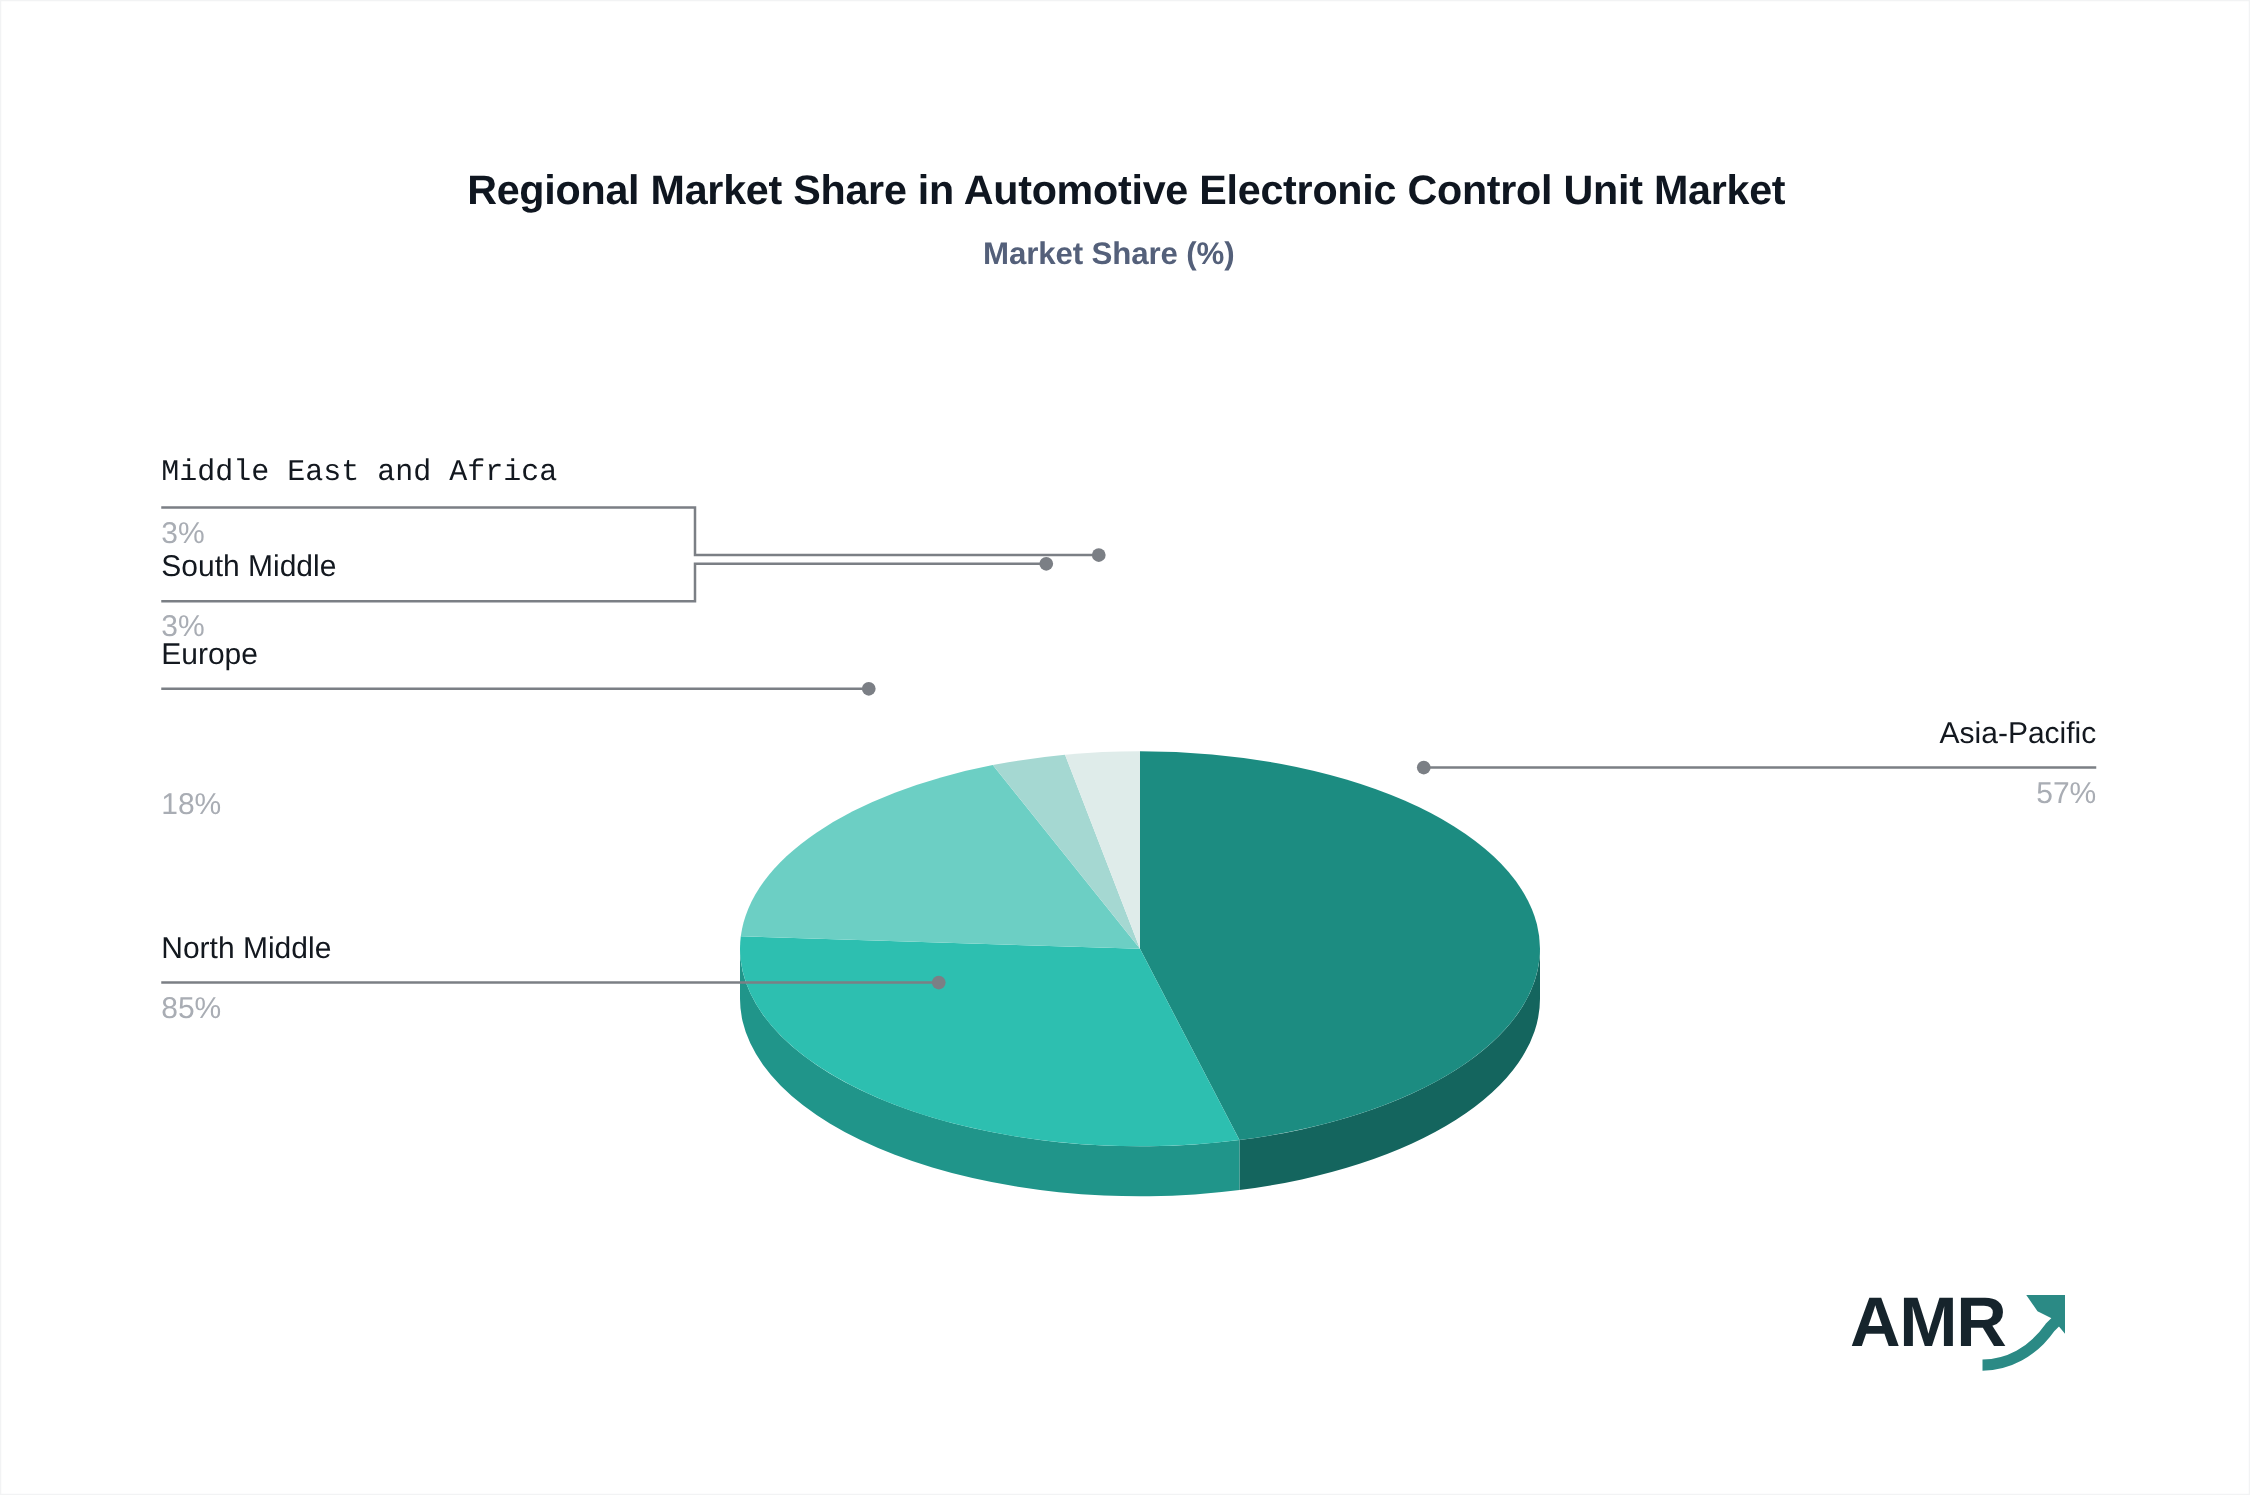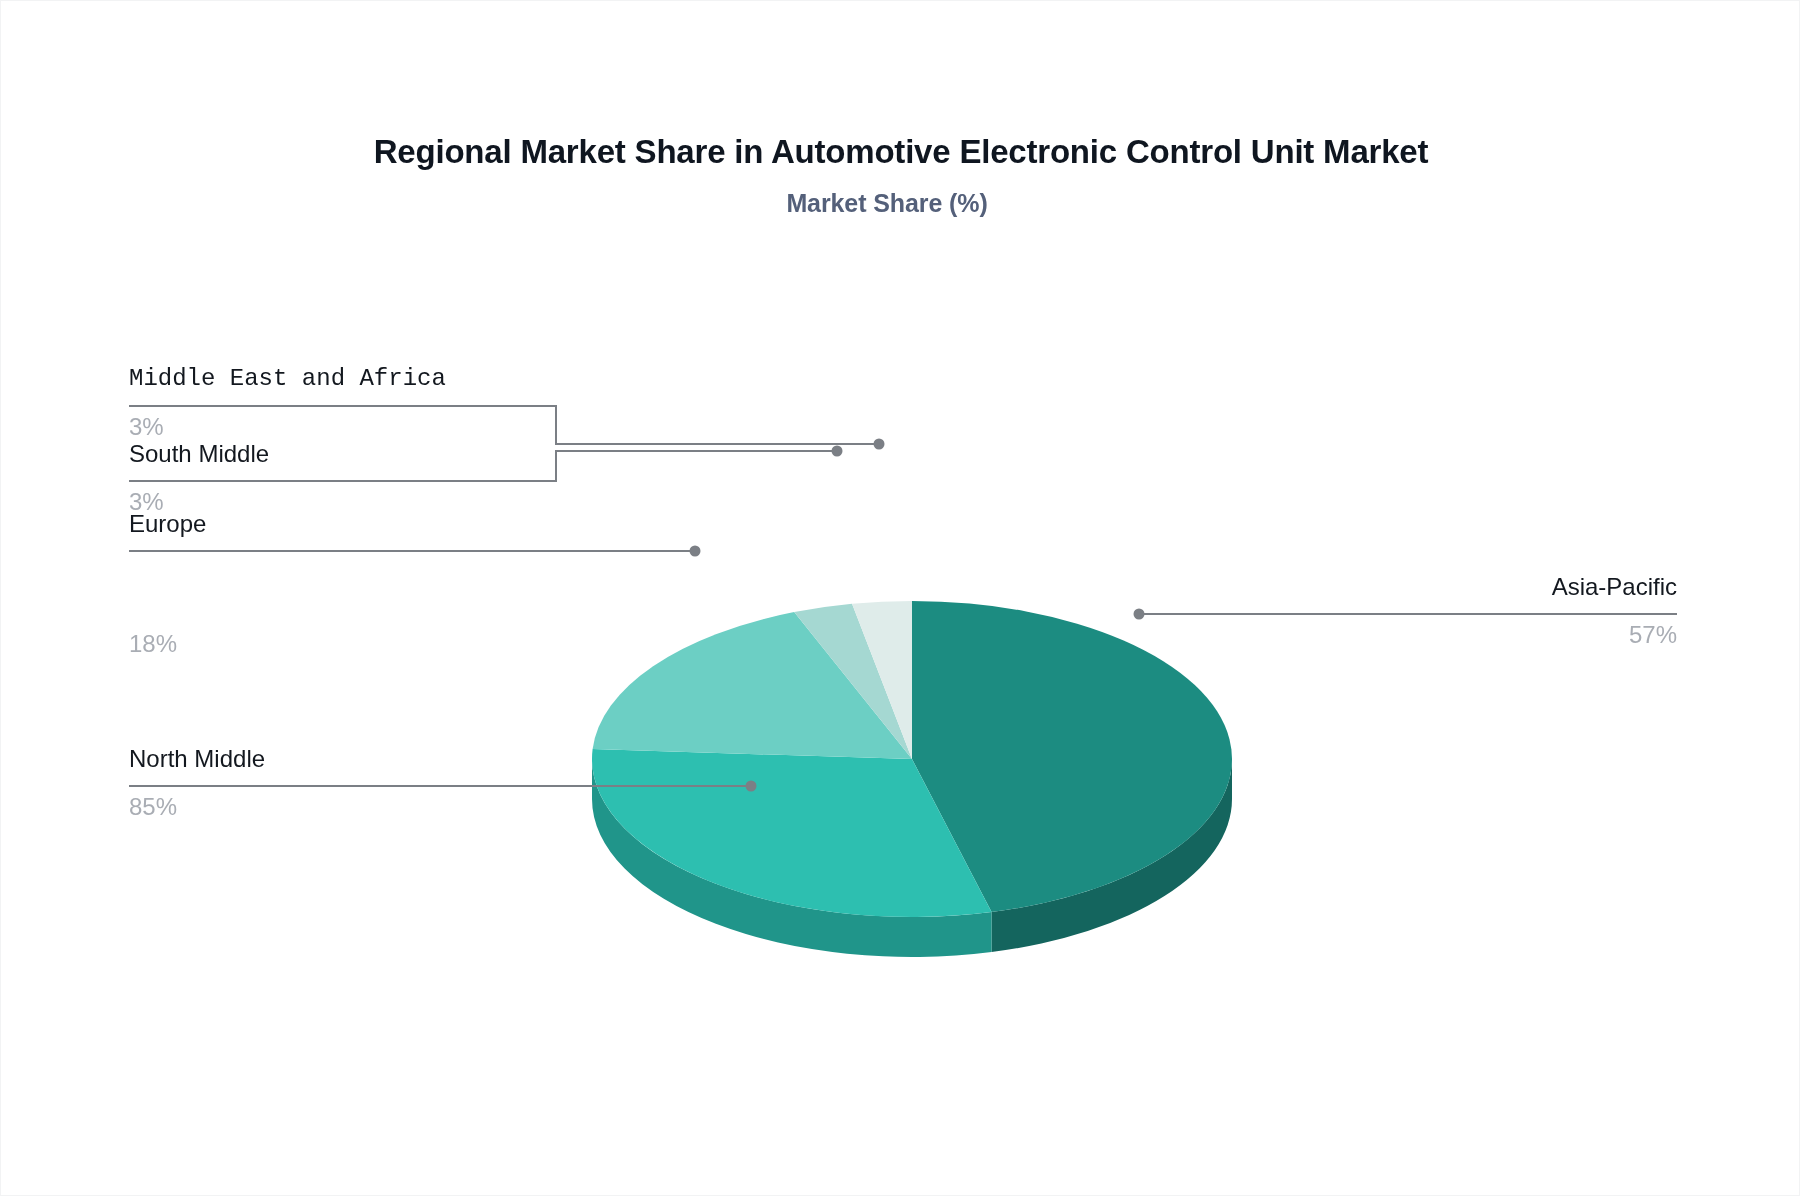--- a/index.html
+++ b/index.html
@@ -167,14 +167,21 @@
     <div class="cl-value">85%</div>
   </div>
 
   <div class="callout right-align" style="right:122px; top:570px;">
     <div class="cl-name">Asia-Pacific</div>
   </div>
   <div class="callout right-align" style="right:122px; top:617px;">
     <div class="cl-value">57%</div>
   </div>
 
+  <div id="amr-logo">
+    <div class="amr-text">AMR</div>
+    <svg width="176" height="68" viewBox="0 0 176 68" style="position:absolute;left:0;top:0;">
+      <path d="M 106,62 C 126,62 146,52 160,32 L 166,26" stroke="#2b8a85" stroke-width="9" fill="none" stroke-linecap="butt"></path>
+      <path d="M 141,6 L 172,6 L 172,37 L 162,25 L 150,19 Z" fill="#2b8a85"></path>
+    </svg>
+  </div>
 
 </div>
 
 </body></html>

